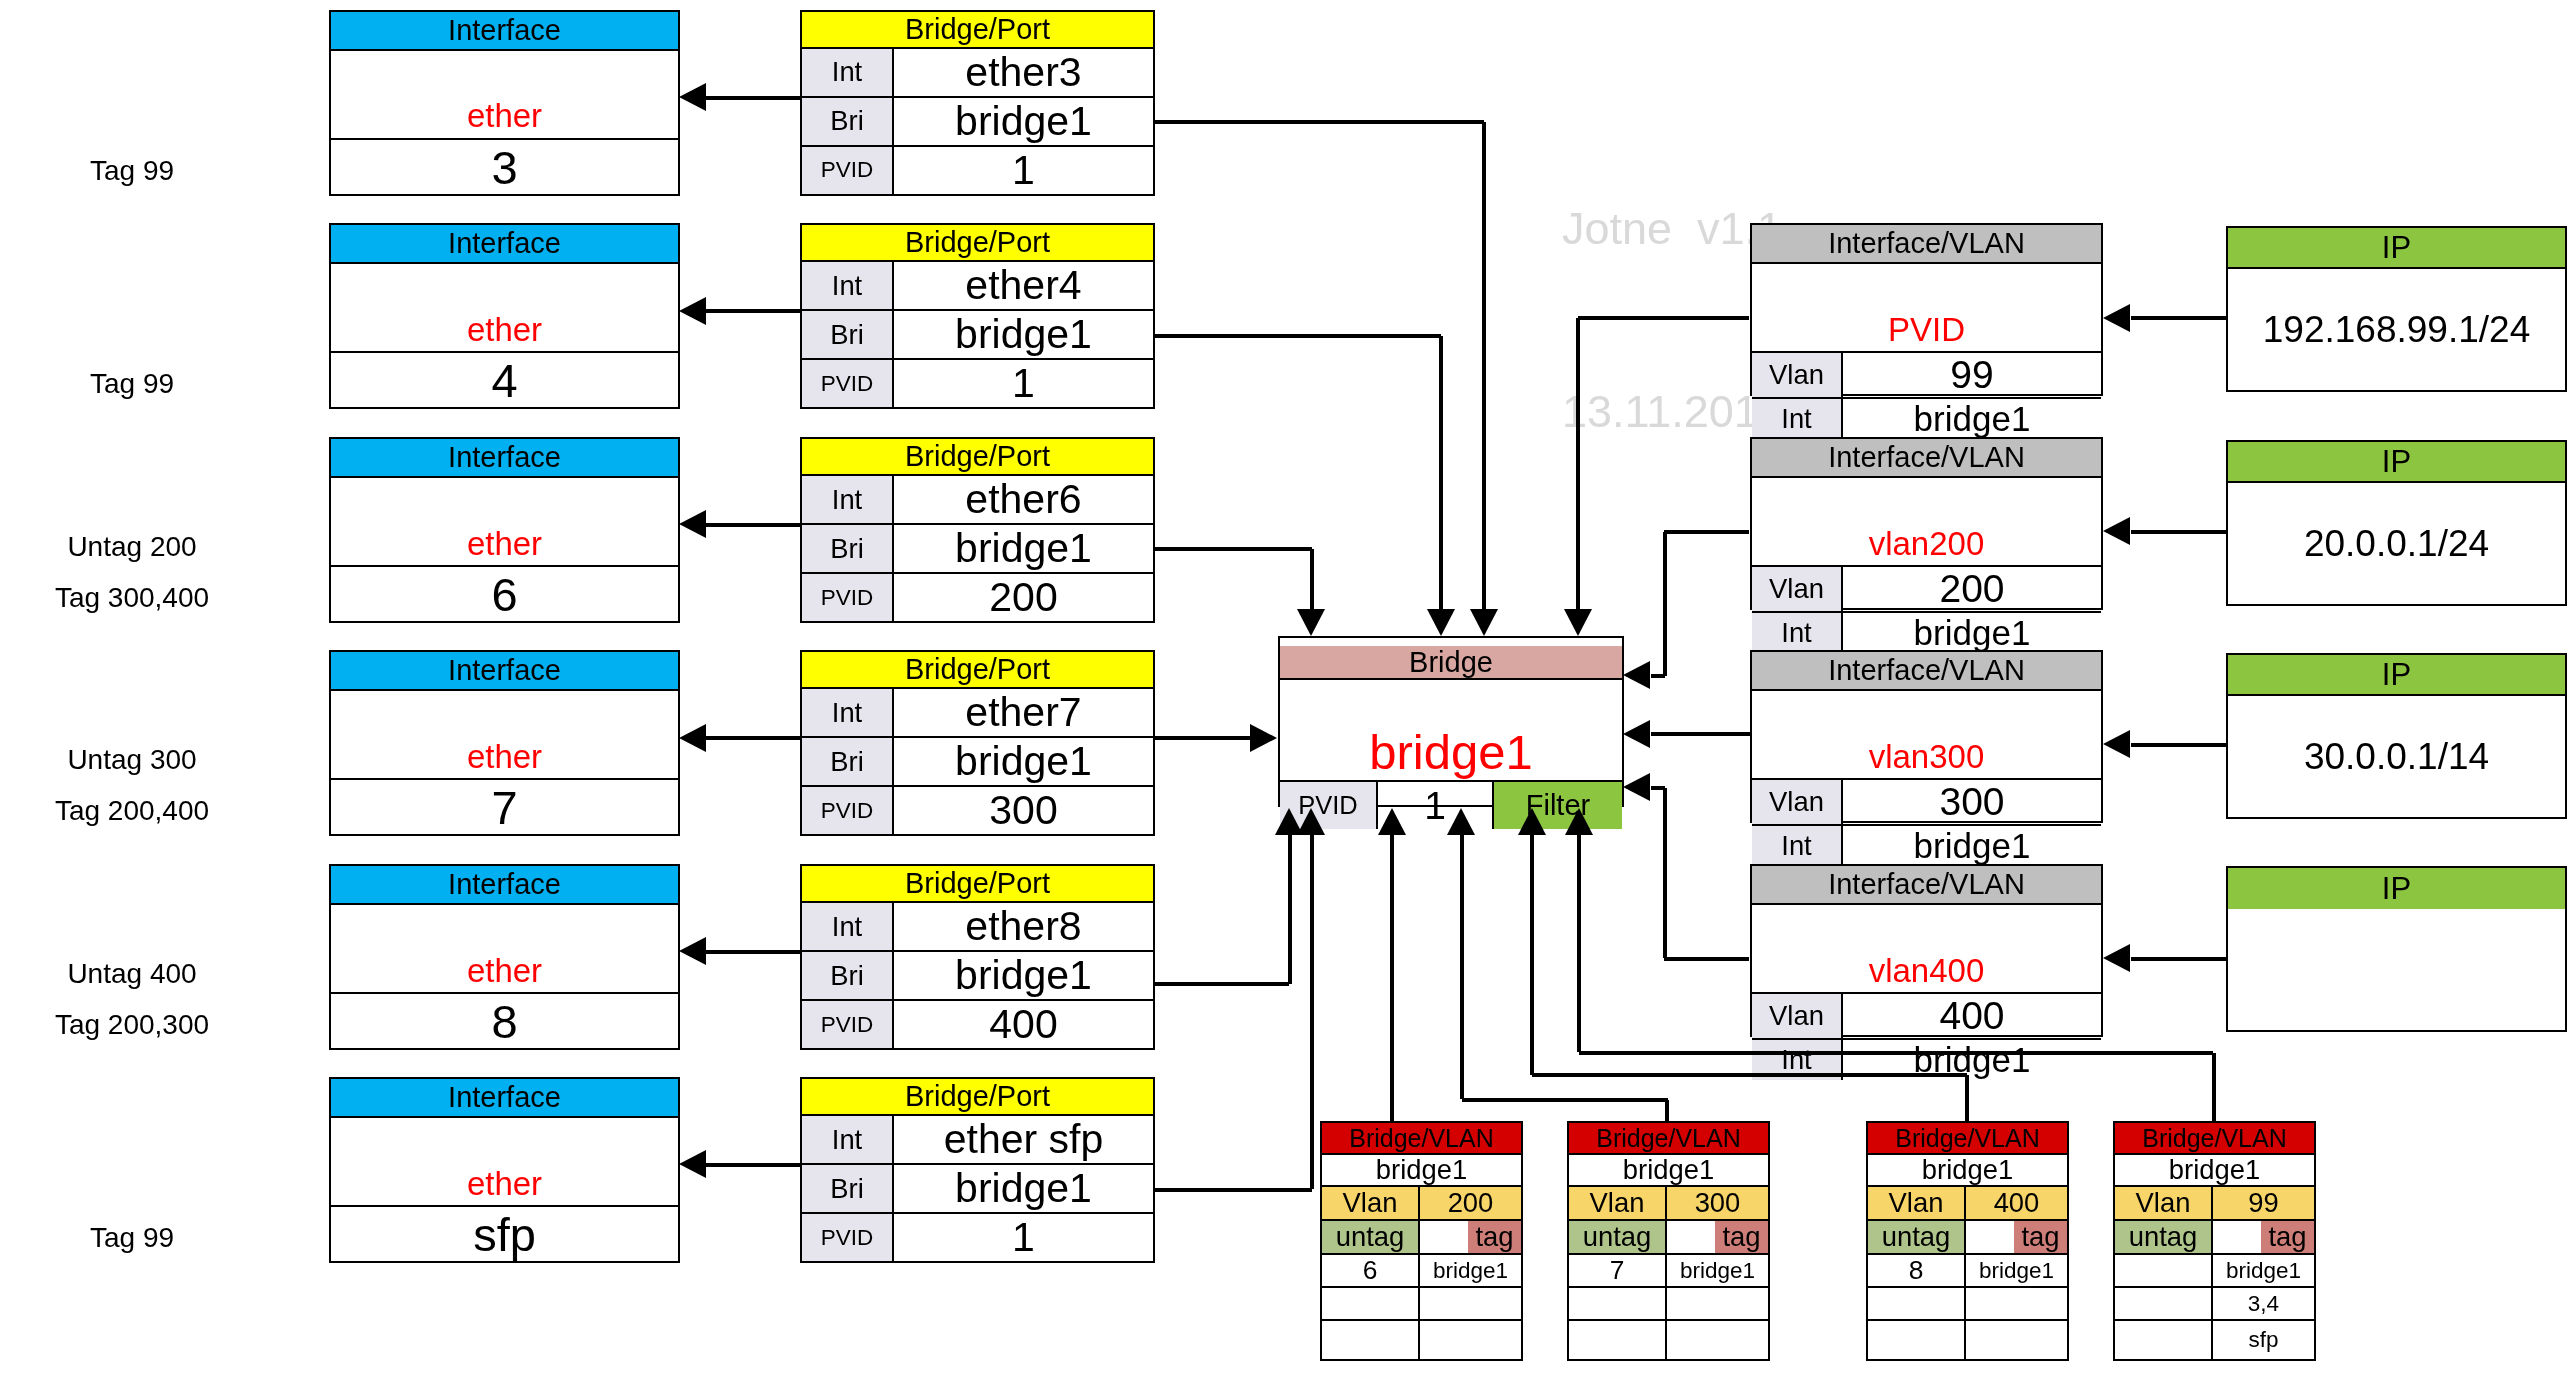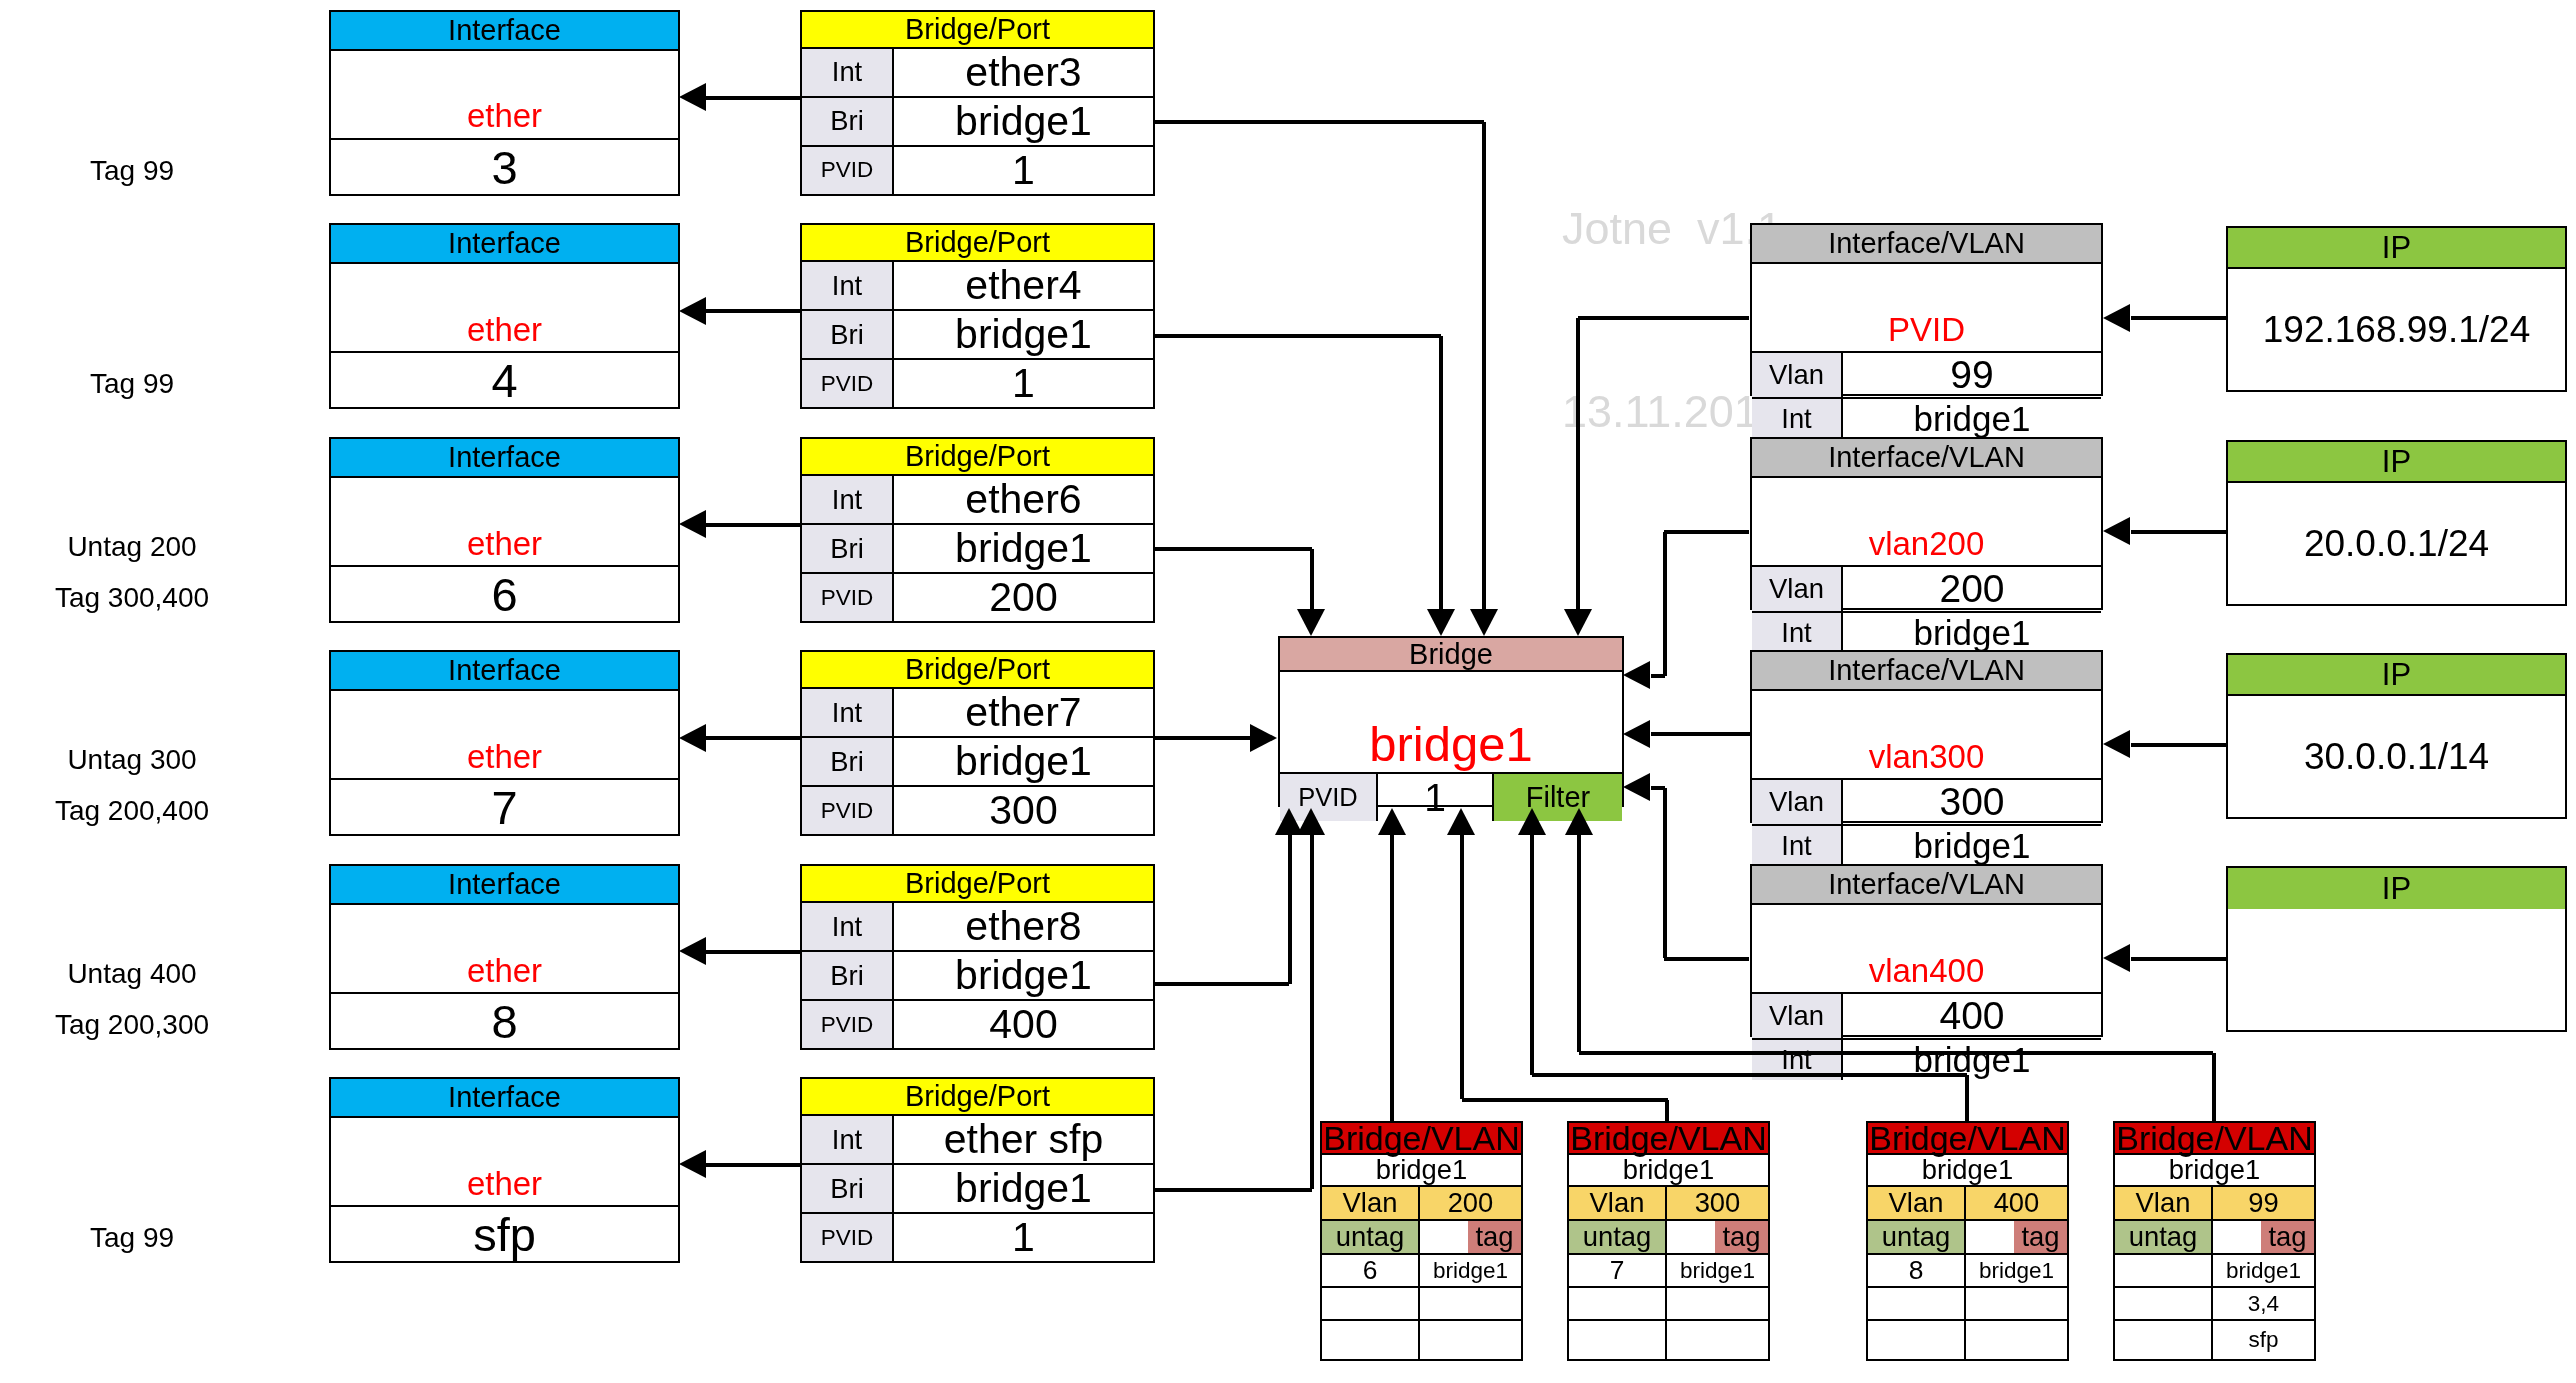--- a/index.html
+++ b/index.html
@@ -14,22 +14,22 @@
   .trow:last-child{border-bottom:none;}
   .pair{padding:0; align-items:stretch;}
   .lcell{box-sizing:border-box; display:flex; align-items:center; justify-content:center;
          border-right:2.9px solid #000; background:var(--c-lavender);}
   .vcell{box-sizing:border-box; flex:1; display:flex; align-items:center; justify-content:center;}
   .grow{flex:1 1 auto;}
   .head-blue{background:var(--c-blue); font-size:29px;}
   .head-yellow{background:var(--c-yellow); font-size:29px;}
   .head-gray{background:var(--c-gray); font-size:29px;}
   .head-green{background:var(--c-green); font-size:31px;}
-  .head-rose{background:var(--c-rose); font-size:29px;}
-  .head-red{background:var(--c-redheader); font-size:34px;}
+  .head-rose{background:var(--c-rose); font-size:29px;margin-top:8px;}
+  .head-red{background:var(--c-redheader); font-size:25px;}
   .redtxt{color:var(--c-textred);margin-top:44px;}
   .ifname{font-size:33px;}
   .ifval{font-size:47px;}
   .bp-l{width:92px; font-size:27.4px;}
   .bp-l.small{font-size:22.5px;}
   .bp-v{font-size:41px;}
   .iv-l{width:91px; font-size:27.4px;}
   .iv-name{font-size:33px;}
   .iv-vlan{font-size:39px;}
   .iv-int{font-size:35px;}

